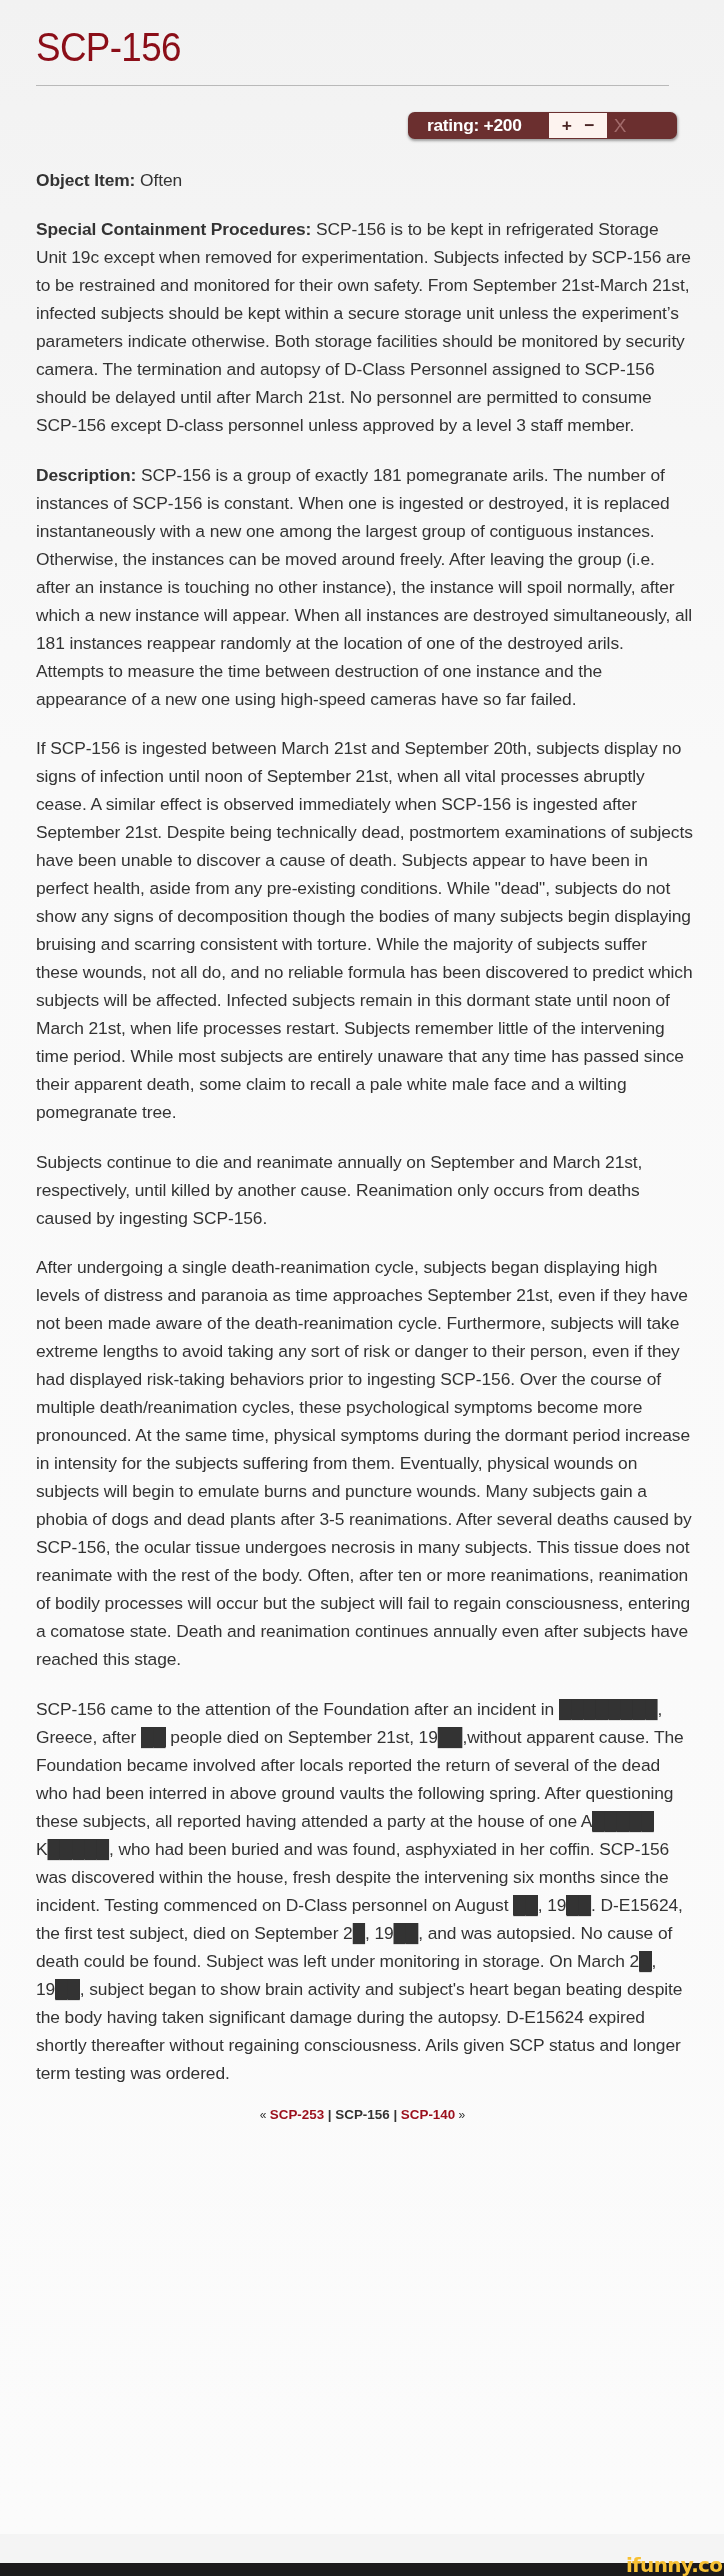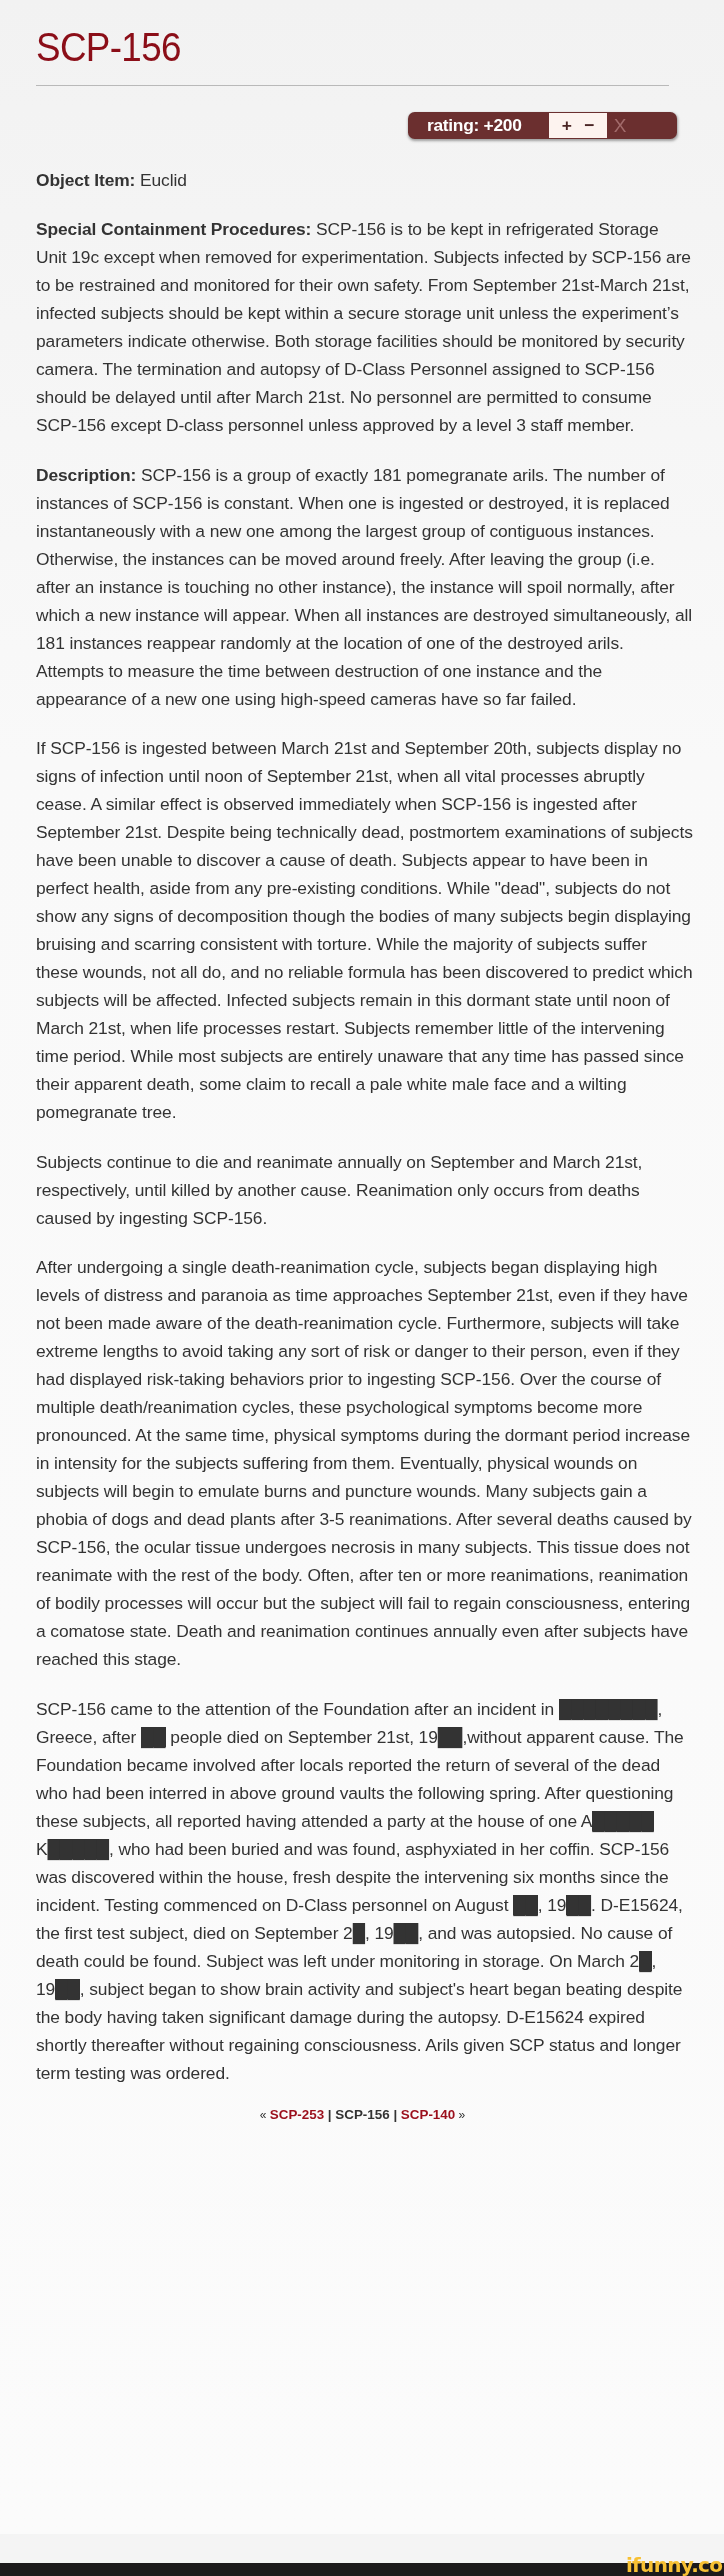--- a/index.html
+++ b/index.html
@@ -154,21 +154,21 @@
       <div class="vote-box">
         <span class="vote-btn">+</span>
         <span class="vote-btn">−</span>
       </div>
       <span class="cancel-btn">X</span>
     </div>
   </div>
 
   <div class="content">
 
-    <p style="margin-top:21.5px;"><b>Object Item:</b><span> Euclid</span></p>
+    <p style="margin-top:21.5px;"><b>Object Item:</b><span> Often</span></p>
 
     <p style="margin-top:21.5px;"><b>Special Containment Procedures:</b><span> SCP-156 is to be kept in refrigerated Storage Unit 19c except when removed for experimentation. Subjects infected by SCP-156 are to be restrained and monitored for their own safety. From September 21st-March 21st, infected subjects should be kept within a secure storage unit unless the experiment’s parameters indicate otherwise. Both storage facilities should be monitored by security camera. The termination and autopsy of D-Class Personnel assigned to SCP-156 should be delayed until after March 21st. No personnel are permitted to consume SCP-156 except D-class personnel unless approved by a level 3 staff member.</span></p>
 
     <p style="margin-top:21.5px;"><b>Description:</b><span> SCP-156 is a group of exactly 181 pomegranate arils. The number of instances of SCP-156 is constant. When one is ingested or destroyed, it is replaced instantaneously with a new one among the largest group of contiguous instances. Otherwise, the instances can be moved around freely. After leaving the group (i.e. after an instance is touching no other instance), the instance will spoil normally, after which a new instance will appear. When all instances are destroyed simultaneously, all 181 instances reappear randomly at the location of one of the destroyed arils. Attempts to measure the time between destruction of one instance and the appearance of a new one using high-speed cameras have so far failed.</span></p>
 
     <p style="margin-top:21.5px;">If SCP-156 is ingested between March 21st and September 20th, subjects display no signs of infection until noon of September 21st, when all vital processes abruptly cease. A similar effect is observed immediately when SCP-156 is ingested after September 21st. Despite being technically dead, postmortem examinations of subjects have been unable to discover a cause of death. Subjects appear to have been in perfect health, aside from any pre-existing conditions. While "dead", subjects do not show any signs of decomposition though the bodies of many subjects begin displaying bruising and scarring consistent with torture. While the majority of subjects suffer these wounds, not all do, and no reliable formula has been discovered to predict which subjects will be affected. Infected subjects remain in this dormant state until noon of March 21st, when life processes restart. Subjects remember little of the intervening time period. While most subjects are entirely unaware that any time has passed since their apparent death, some claim to recall a pale white male face and a wilting pomegranate tree.</p>
     <p style="margin-top:21.5px;">Subjects continue to die and reanimate annually on September and March 21st, respectively, until killed by another cause. Reanimation only occurs from deaths caused by ingesting SCP-156.</p>
     <p style="margin-top:21.5px;">After undergoing a single death-reanimation cycle, subjects began displaying high levels of distress and paranoia as time approaches September 21st, even if they have not been made aware of the death-reanimation cycle. Furthermore, subjects will take extreme lengths to avoid taking any sort of risk or danger to their person, even if they had displayed risk-taking behaviors prior to ingesting SCP-156. Over the course of multiple death/reanimation cycles, these psychological symptoms become more pronounced. At the same time, physical symptoms during the dormant period increase in intensity for the subjects suffering from them. Eventually, physical wounds on subjects will begin to emulate burns and puncture wounds. Many subjects gain a phobia of dogs and dead plants after 3-5 reanimations. After several deaths caused by SCP-156, the ocular tissue undergoes necrosis in many subjects. This tissue does not reanimate with the rest of the body. Often, after ten or more reanimations, reanimation of bodily processes will occur but the subject will fail to regain consciousness, entering a comatose state. Death and reanimation continues annually even after subjects have reached this stage.</p>
 
     <p style="margin-top:21.5px;"><span>SCP-156 came to the attention of the Foundation after an incident in </span><span class="redacted">████████</span><span>, Greece, after </span><span class="redacted">██</span><span> people died on September 21st, 19</span><span class="redacted">██</span><span>,without apparent cause. The Foundation became involved after locals reported the return of several of the dead who had been interred in above ground vaults the following spring. After questioning these subjects, all reported having attended a party at the house of one A</span><span class="redacted">█████</span><span> K</span><span class="redacted">█████</span><span>, who had been buried and was found, asphyxiated in her coffin. SCP-156 was discovered within the house, fresh despite the intervening six months since the incident. Testing commenced on D-Class personnel on August </span><span class="redacted">██</span><span>, 19</span><span class="redacted">██</span><span>. D-E15624, the first test subject, died on September 2</span><span class="redacted">█</span><span>, 19</span><span class="redacted">██</span><span>, and was autopsied. No cause of death could be found. Subject was left under monitoring in storage. On March 2</span><span class="redacted">█</span><span>, 19</span><span class="redacted">██</span><span>, subject began to show brain activity and subject's heart began beating despite the body having taken significant damage during the autopsy. D-E15624 expired shortly thereafter without regaining consciousness. Arils given SCP status and longer term testing was ordered.</span></p>

